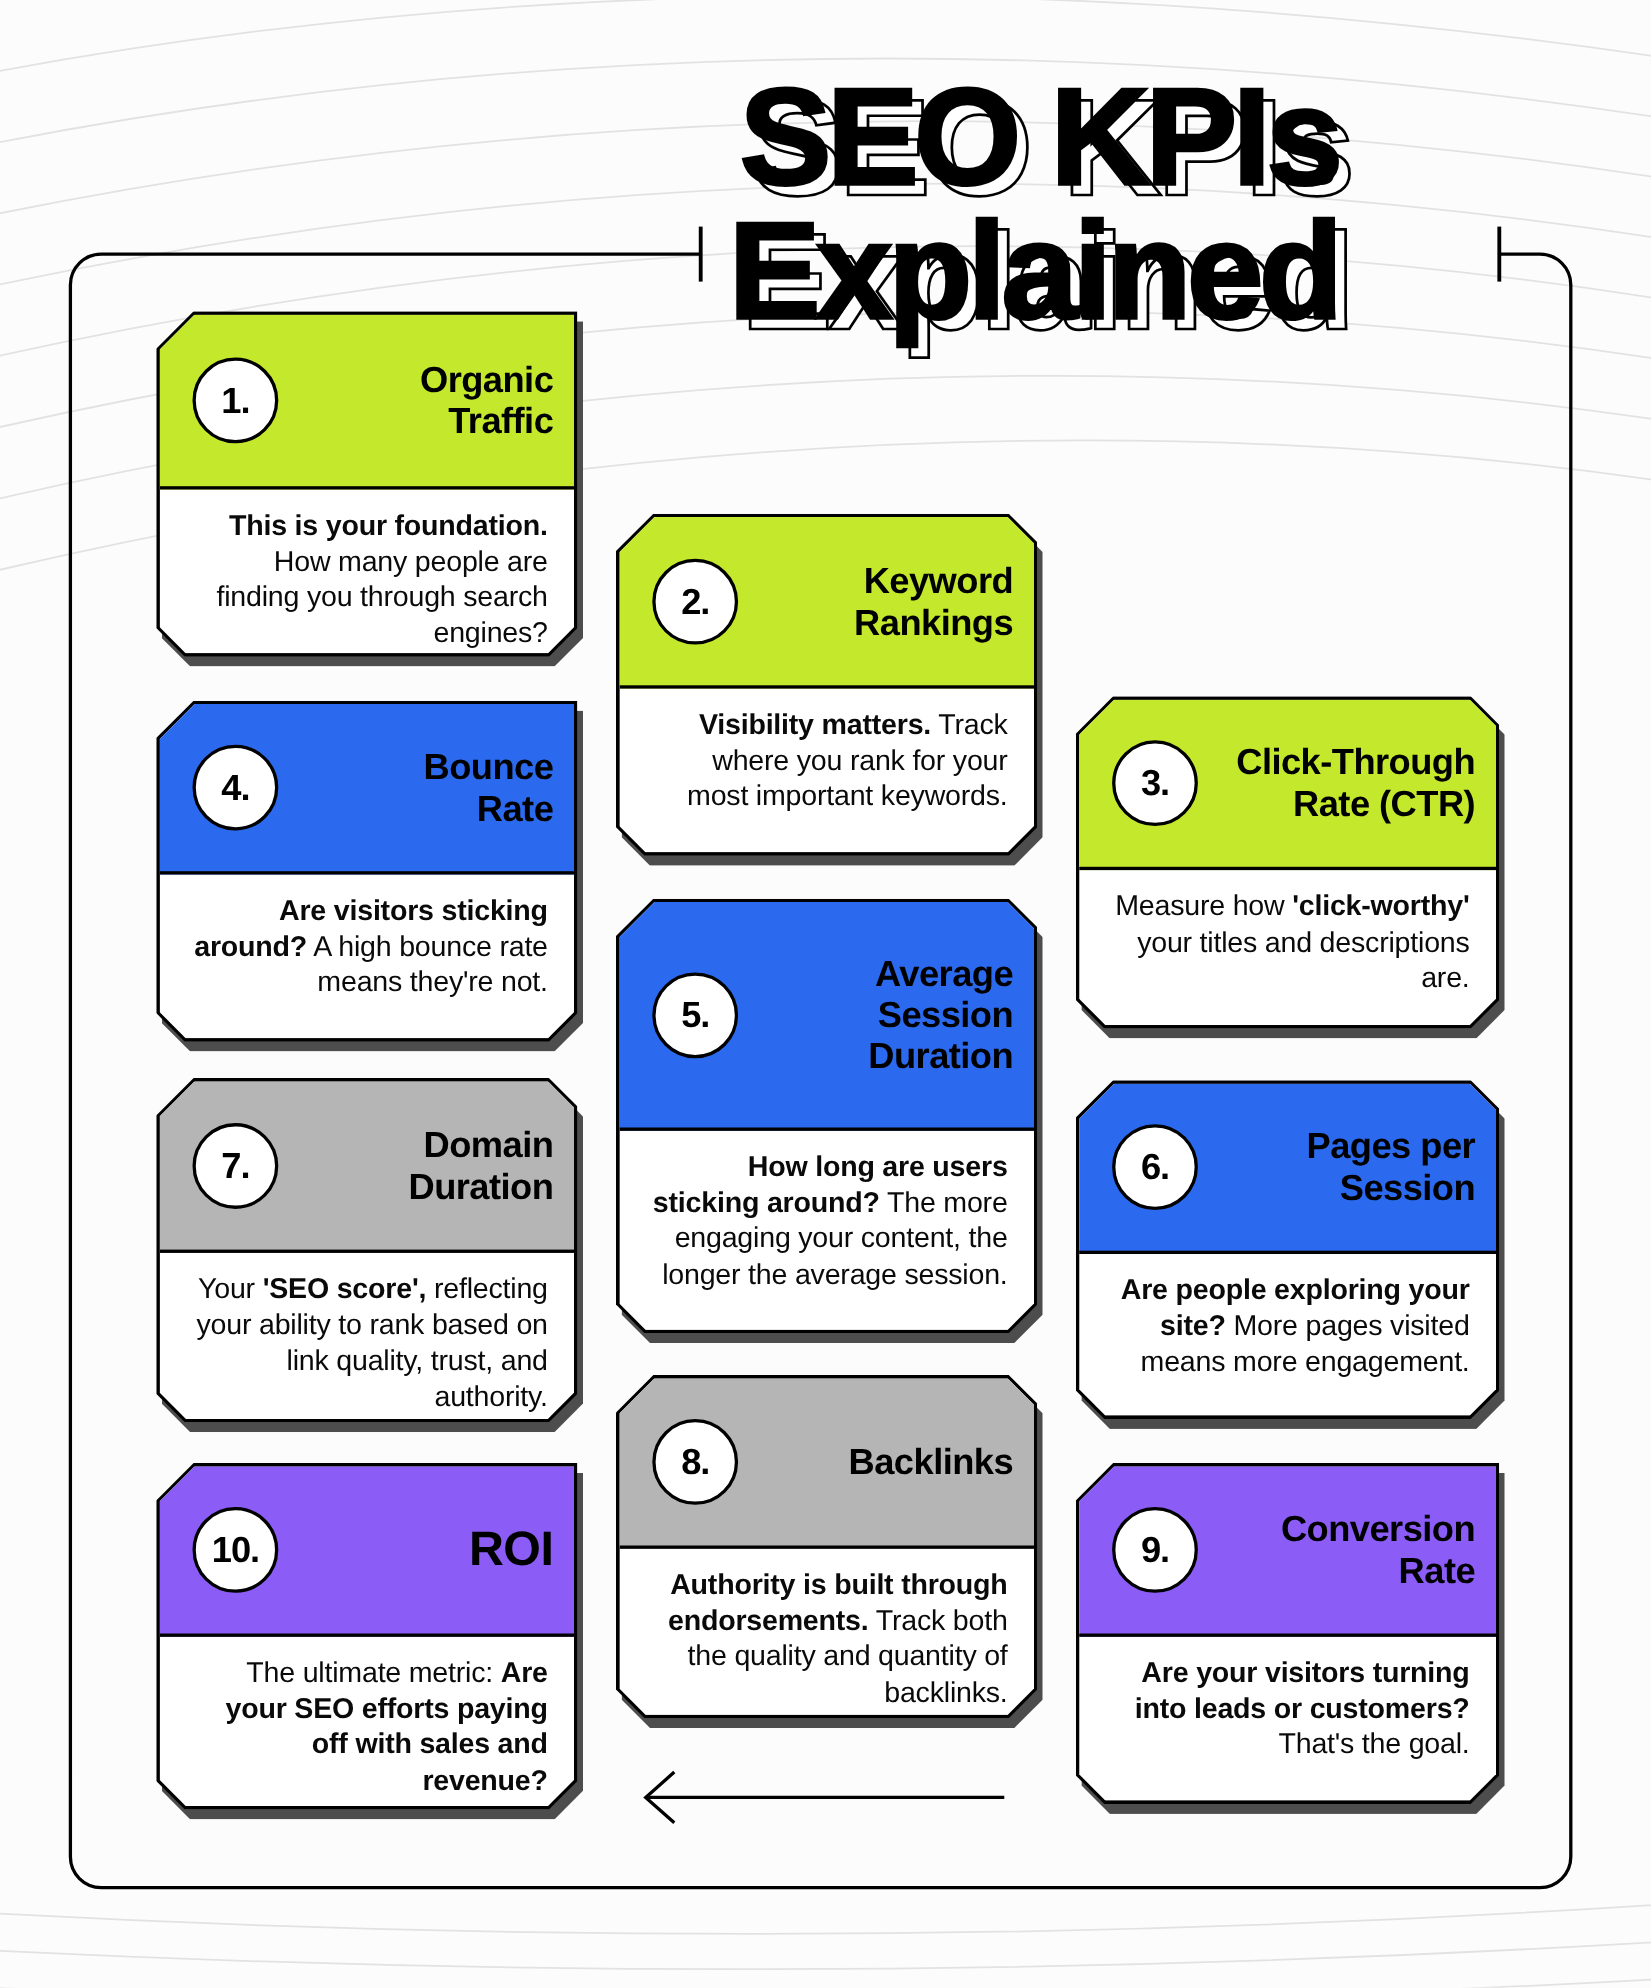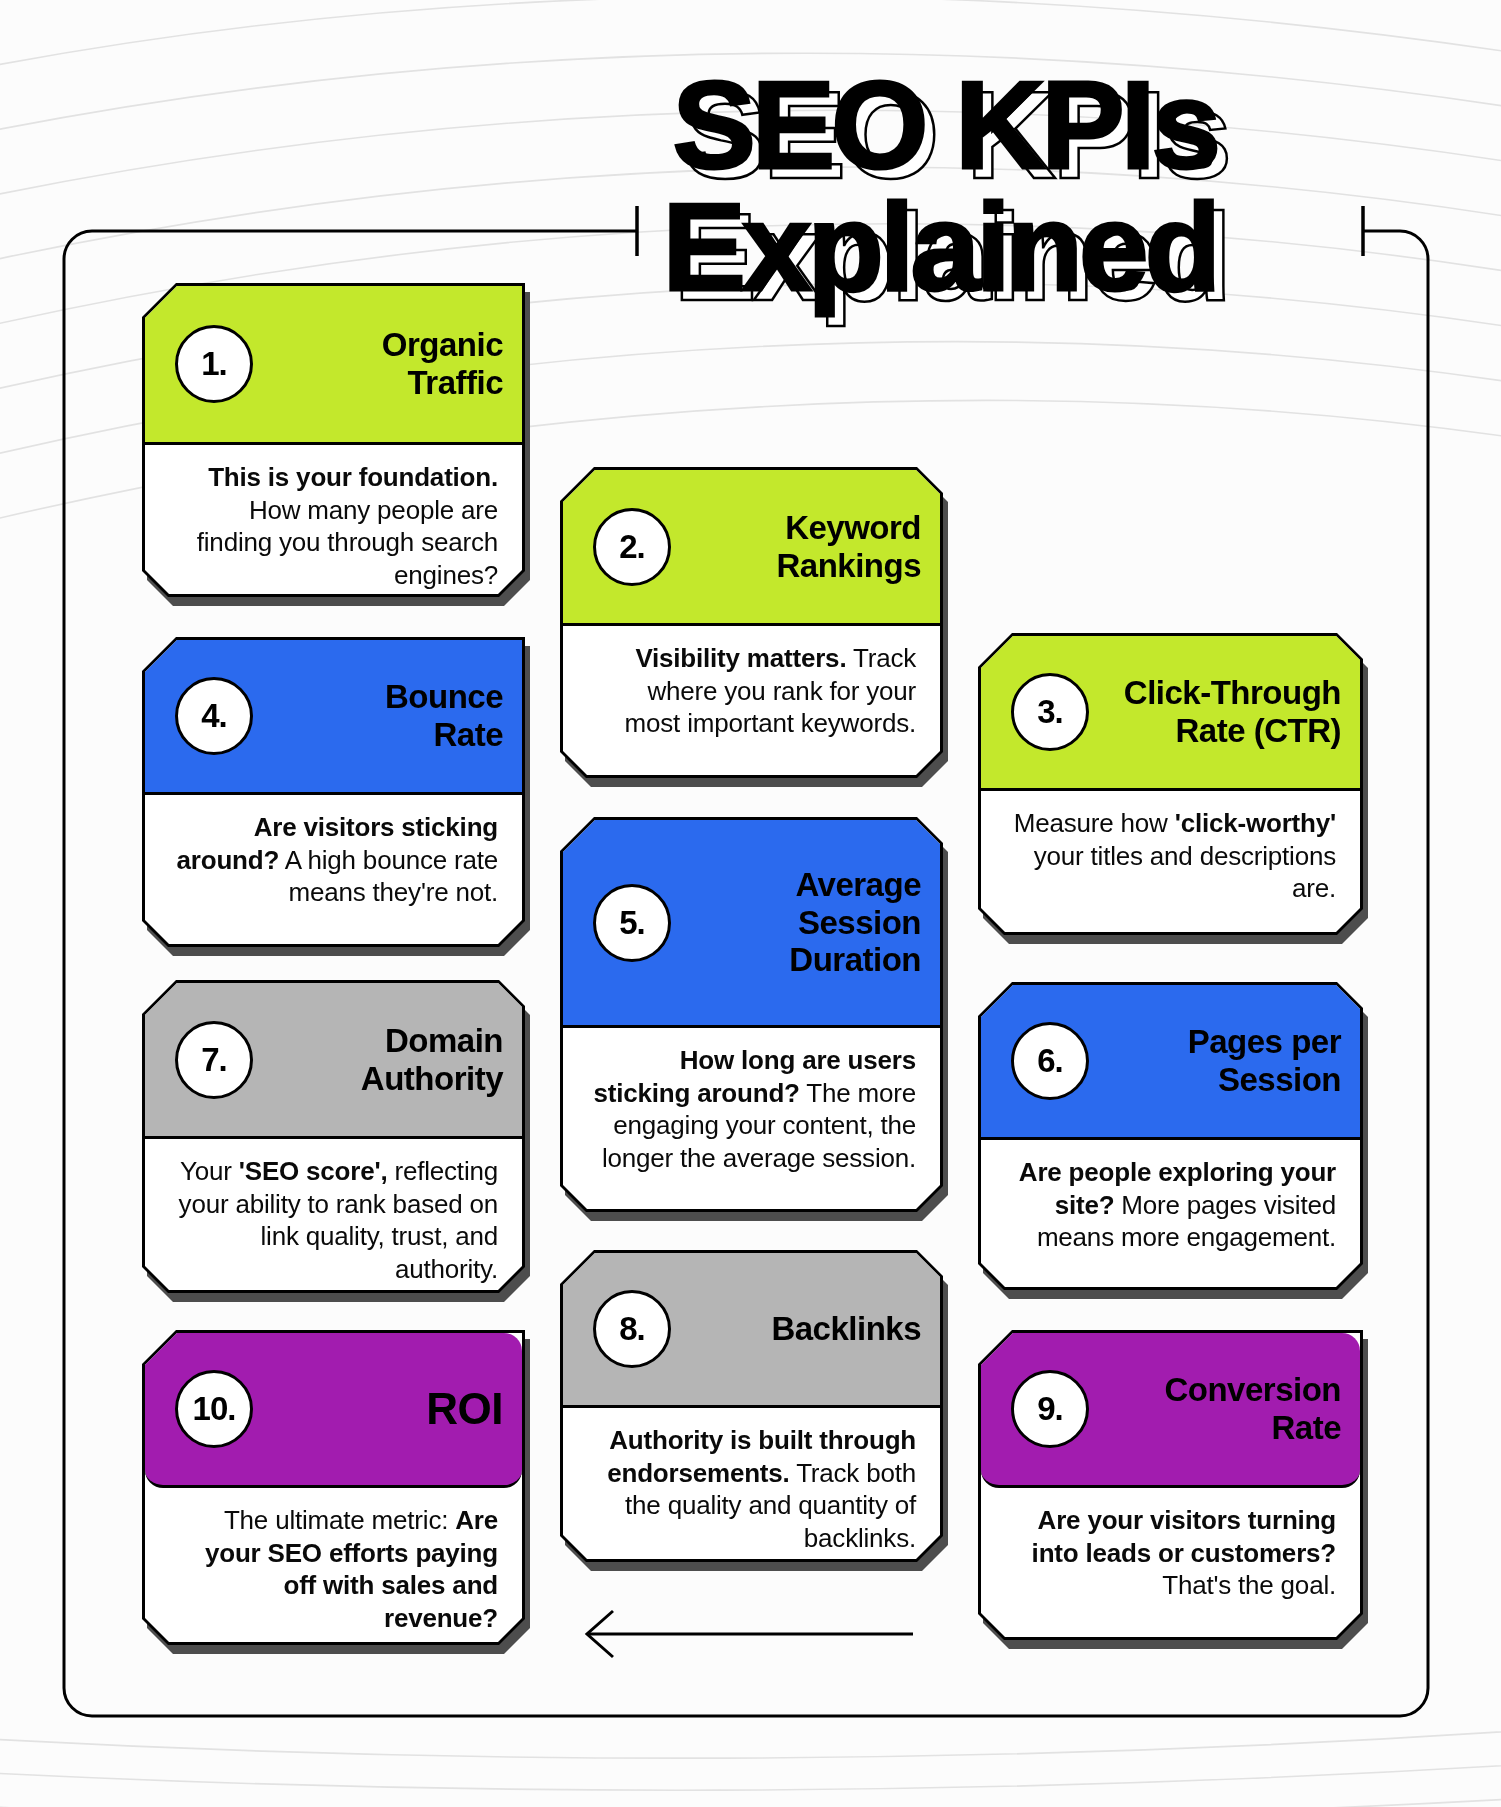--- a/index.html
+++ b/index.html
@@ -55,21 +55,21 @@
       0 calc(100% - 24px), 0 32px);
   }
   .header{
     flex:none;height:var(--hh);box-sizing:border-box;
     border-bottom:3px solid #000;
     display:flex;align-items:center;
   }
   .c-green .header{background:#C3E82C;}
   .c-blue  .header{background:#2B6AEE;}
   .c-gray  .header{background:#B5B5B5;}
-  .c-white .header{background:#a21caf;border-radius:18px;}
+  .c-white .header{background:#8b5cf6;}
   .num-circle{
     flex:none;width:72px;height:72px;margin-left:30px;
     border-radius:50%;background:#fff;border:3px solid #000;
     display:flex;align-items:center;justify-content:center;
     font-weight:700;font-size:33px;letter-spacing:-1px;color:#000;
   }
   .header-title{
     flex:1;text-align:right;padding-right:19px;
     font-weight:700;font-size:33px;line-height:1.14;
     white-space:pre-line;letter-spacing:-0.5px;color:#000;
@@ -220,21 +220,21 @@
 
 <div class="card c-gray cut-tr" style="left:142px;top:980px;width:383px;height:313px;--hh:156px">
   <div class="shadow"></div>
   <div class="frame">
       <div class="inner">
     <div class="header">
       <div class="num-circle">
             <span>7.</span>
           </div>
       <div class="header-title">Domain
-Authority</div>
+Duration</div>
     </div>
     <div class="body"><span>Your </span><span class="b">'SEO score',</span><span> reflecting your ability to rank based on link quality, trust, and authority.</span></div>
   </div>
     </div>
 </div>
 
 <div class="card c-gray cut-tr" style="left:560px;top:1250px;width:383px;height:312px;--hh:155px">
   <div class="shadow"></div>
   <div class="frame">
       <div class="inner">

